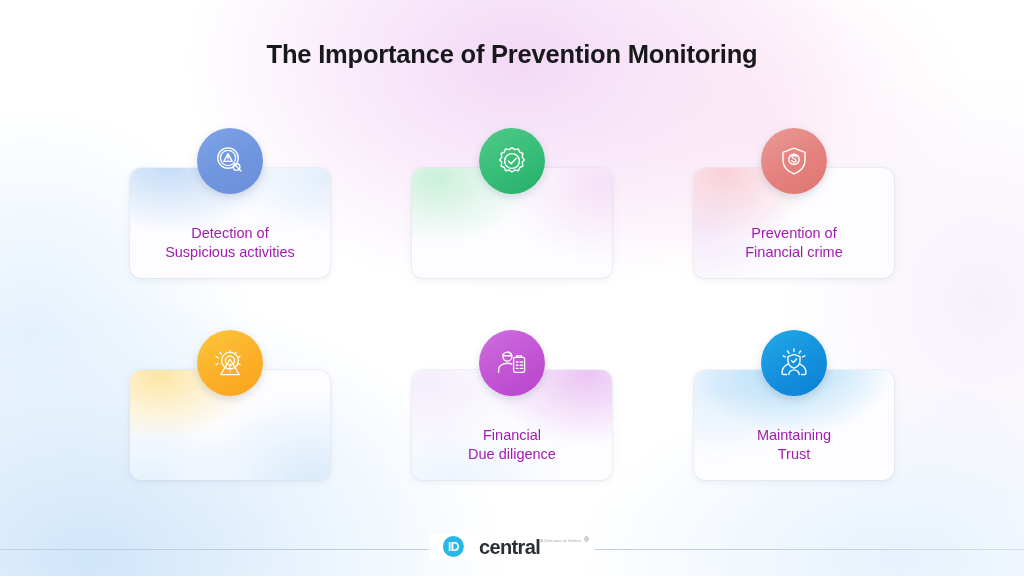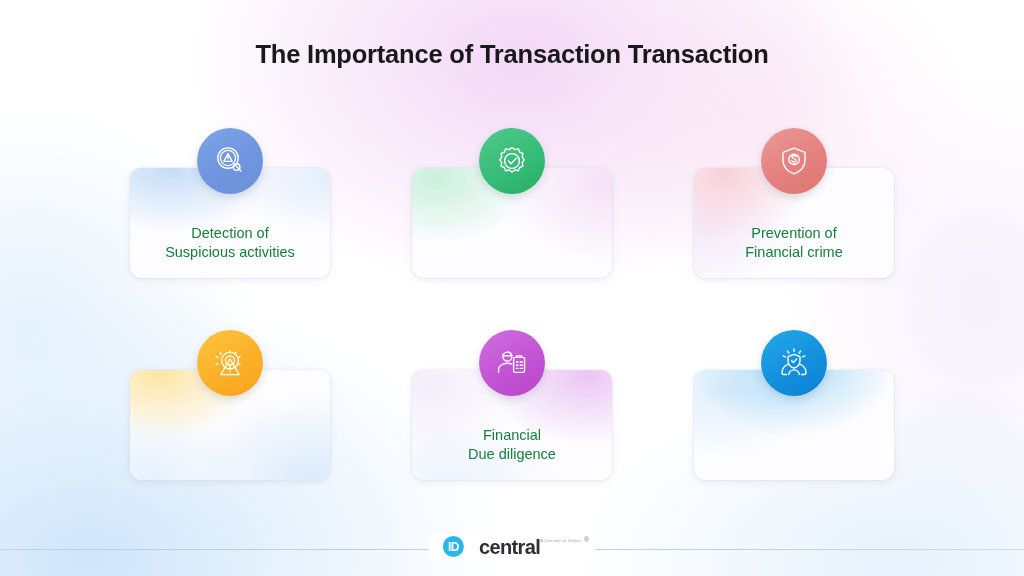--- a/index.html
+++ b/index.html
@@ -40,21 +40,21 @@
   
   .card{
     position:absolute;width:200px;height:110px;border-radius:11px;
     background:#fdfdff;
     box-shadow:0 2px 7px rgba(120,135,165,.13), 0 0 0 .5px rgba(205,215,232,.45);
     overflow:hidden;
   }
   .card .glow{position:absolute;inset:0;border-radius:11px;}
   .card .label{
     position:absolute;left:0;right:0;bottom:16px;text-align:center;
-    font-size:14.5px;line-height:19px;color:#15803d;white-space:pre-line;margin-top:20px;
+    font-size:14.5px;line-height:19px;color:#a21caf;white-space:pre-line;margin-top:20px;
   }
 
   
   .g1{background:
       radial-gradient(ellipse 150px 90px at 40px 0px, rgba(186,214,246,.85) 0%, rgba(255,255,255,0) 72%),
       radial-gradient(ellipse 150px 80px at 200px 10px, rgba(205,225,248,.55) 0%, rgba(255,255,255,0) 70%);}
   .g2{background:
       radial-gradient(ellipse 140px 95px at 25px 10px, rgba(196,238,214,.9) 0%, rgba(255,255,255,0) 70%),
       radial-gradient(ellipse 150px 110px at 195px 15px, rgba(243,214,243,.75) 0%, rgba(255,255,255,0) 72%);}
   .g3{background:
@@ -122,21 +122,21 @@
 
 <div id="stage">
 
   <div class="bg-layer wash-pink"></div>
   <div class="bg-layer wash-pink2"></div>
   <div class="bg-layer wash-lav-r"></div>
   <div class="bg-layer wash-blue-l"></div>
   <div class="bg-layer wash-blue-bl"></div>
   <div class="bg-layer wash-blue-br"></div>
 
-  <div class="title">The Importance of Transaction Transaction</div>
+  <div class="title">The Importance of Prevention Monitoring</div>
 
   <div class="card" style="left:130px;top:168px;">
     <div class="glow g1"></div>
     <div class="label">Detection of
 Suspicious activities</div>
   </div>
   <div class="icon-circle c1" style="left:197px;top:128px;">
     <svg width="36" height="36" viewBox="0 0 36 36" fill="none" stroke="#ffffff" stroke-width="1.35" stroke-linecap="round" stroke-linejoin="round">
       <circle cx="16" cy="15" r="10.2"></circle>
       <circle cx="16" cy="15" r="7.6"></circle>
@@ -200,20 +200,22 @@
       <path d="M13.4 7.1 a4.5 4.5 0 0 1 4.4 3.6 l-7.1 0 c-.9 0-1.7-.6-1.7-1.5"></path>
       <path d="M4.6 27.2 v-2.8 c0-3.6 3.9-6.2 8.8-6.2 1.6 0 3.1.3 4.4.8"></path>
       <rect x="19.6" y="12.4" width="11.0" height="15.0" rx="1.6"></rect>
       <path d="M22.6 12.4 v-1.6 h5.0 v1.6"></path>
       <path d="M22.4 17.0 h1.6 M26.2 17.0 h2.4 M22.4 20.2 h1.6 M26.2 20.2 h2.4 M22.4 23.4 h1.6 M26.2 23.4 h2.4"></path>
     </svg>
   </div>
 
   <div class="card" style="left:694px;top:370px;">
     <div class="glow g6"></div>
+    <div class="label">Maintaining
+Trust</div>
   </div>
   <div class="icon-circle c6" style="left:761px;top:330px;">
     <svg width="36" height="36" viewBox="0 0 36 36" fill="none" stroke="#ffffff" stroke-width="1.35" stroke-linecap="round" stroke-linejoin="round">
       <path d="M18 3.8 v2.6 M11.4 6.0 l1.5 2.2 M24.6 6.0 l-1.5 2.2 M7.2 10.8 l2.3 1.2 M28.8 10.8 l-2.3 1.2"></path>
       <path d="M18 9.4 L24.0 11.6 v4.3 c0 3.6-2.5 5.9-6.0 7.3 -3.5-1.4-6.0-3.7-6.0-7.3 v-4.3 z"></path>
       <path d="M15.6 15.8 l1.8 1.8 3.2-3.6"></path>
       <path d="M11.6 19.4 c-1.6.6-3.0 1.7-4.1 3.3 -1.0 1.5-1.5 3.3-1.5 5.2 0 .9.7 1.6 1.6 1.6 h3.0"></path>
       <path d="M24.4 19.4 c1.6.6 3.0 1.7 4.1 3.3 1.0 1.5 1.5 3.3 1.5 5.2 0 .9-.7 1.6-1.6 1.6 h-3.0"></path>
       <path d="M12.8 29.5 c0-2.6 2.3-4.7 5.2-4.7 2.9 0 5.2 2.1 5.2 4.7"></path>
     </svg>

